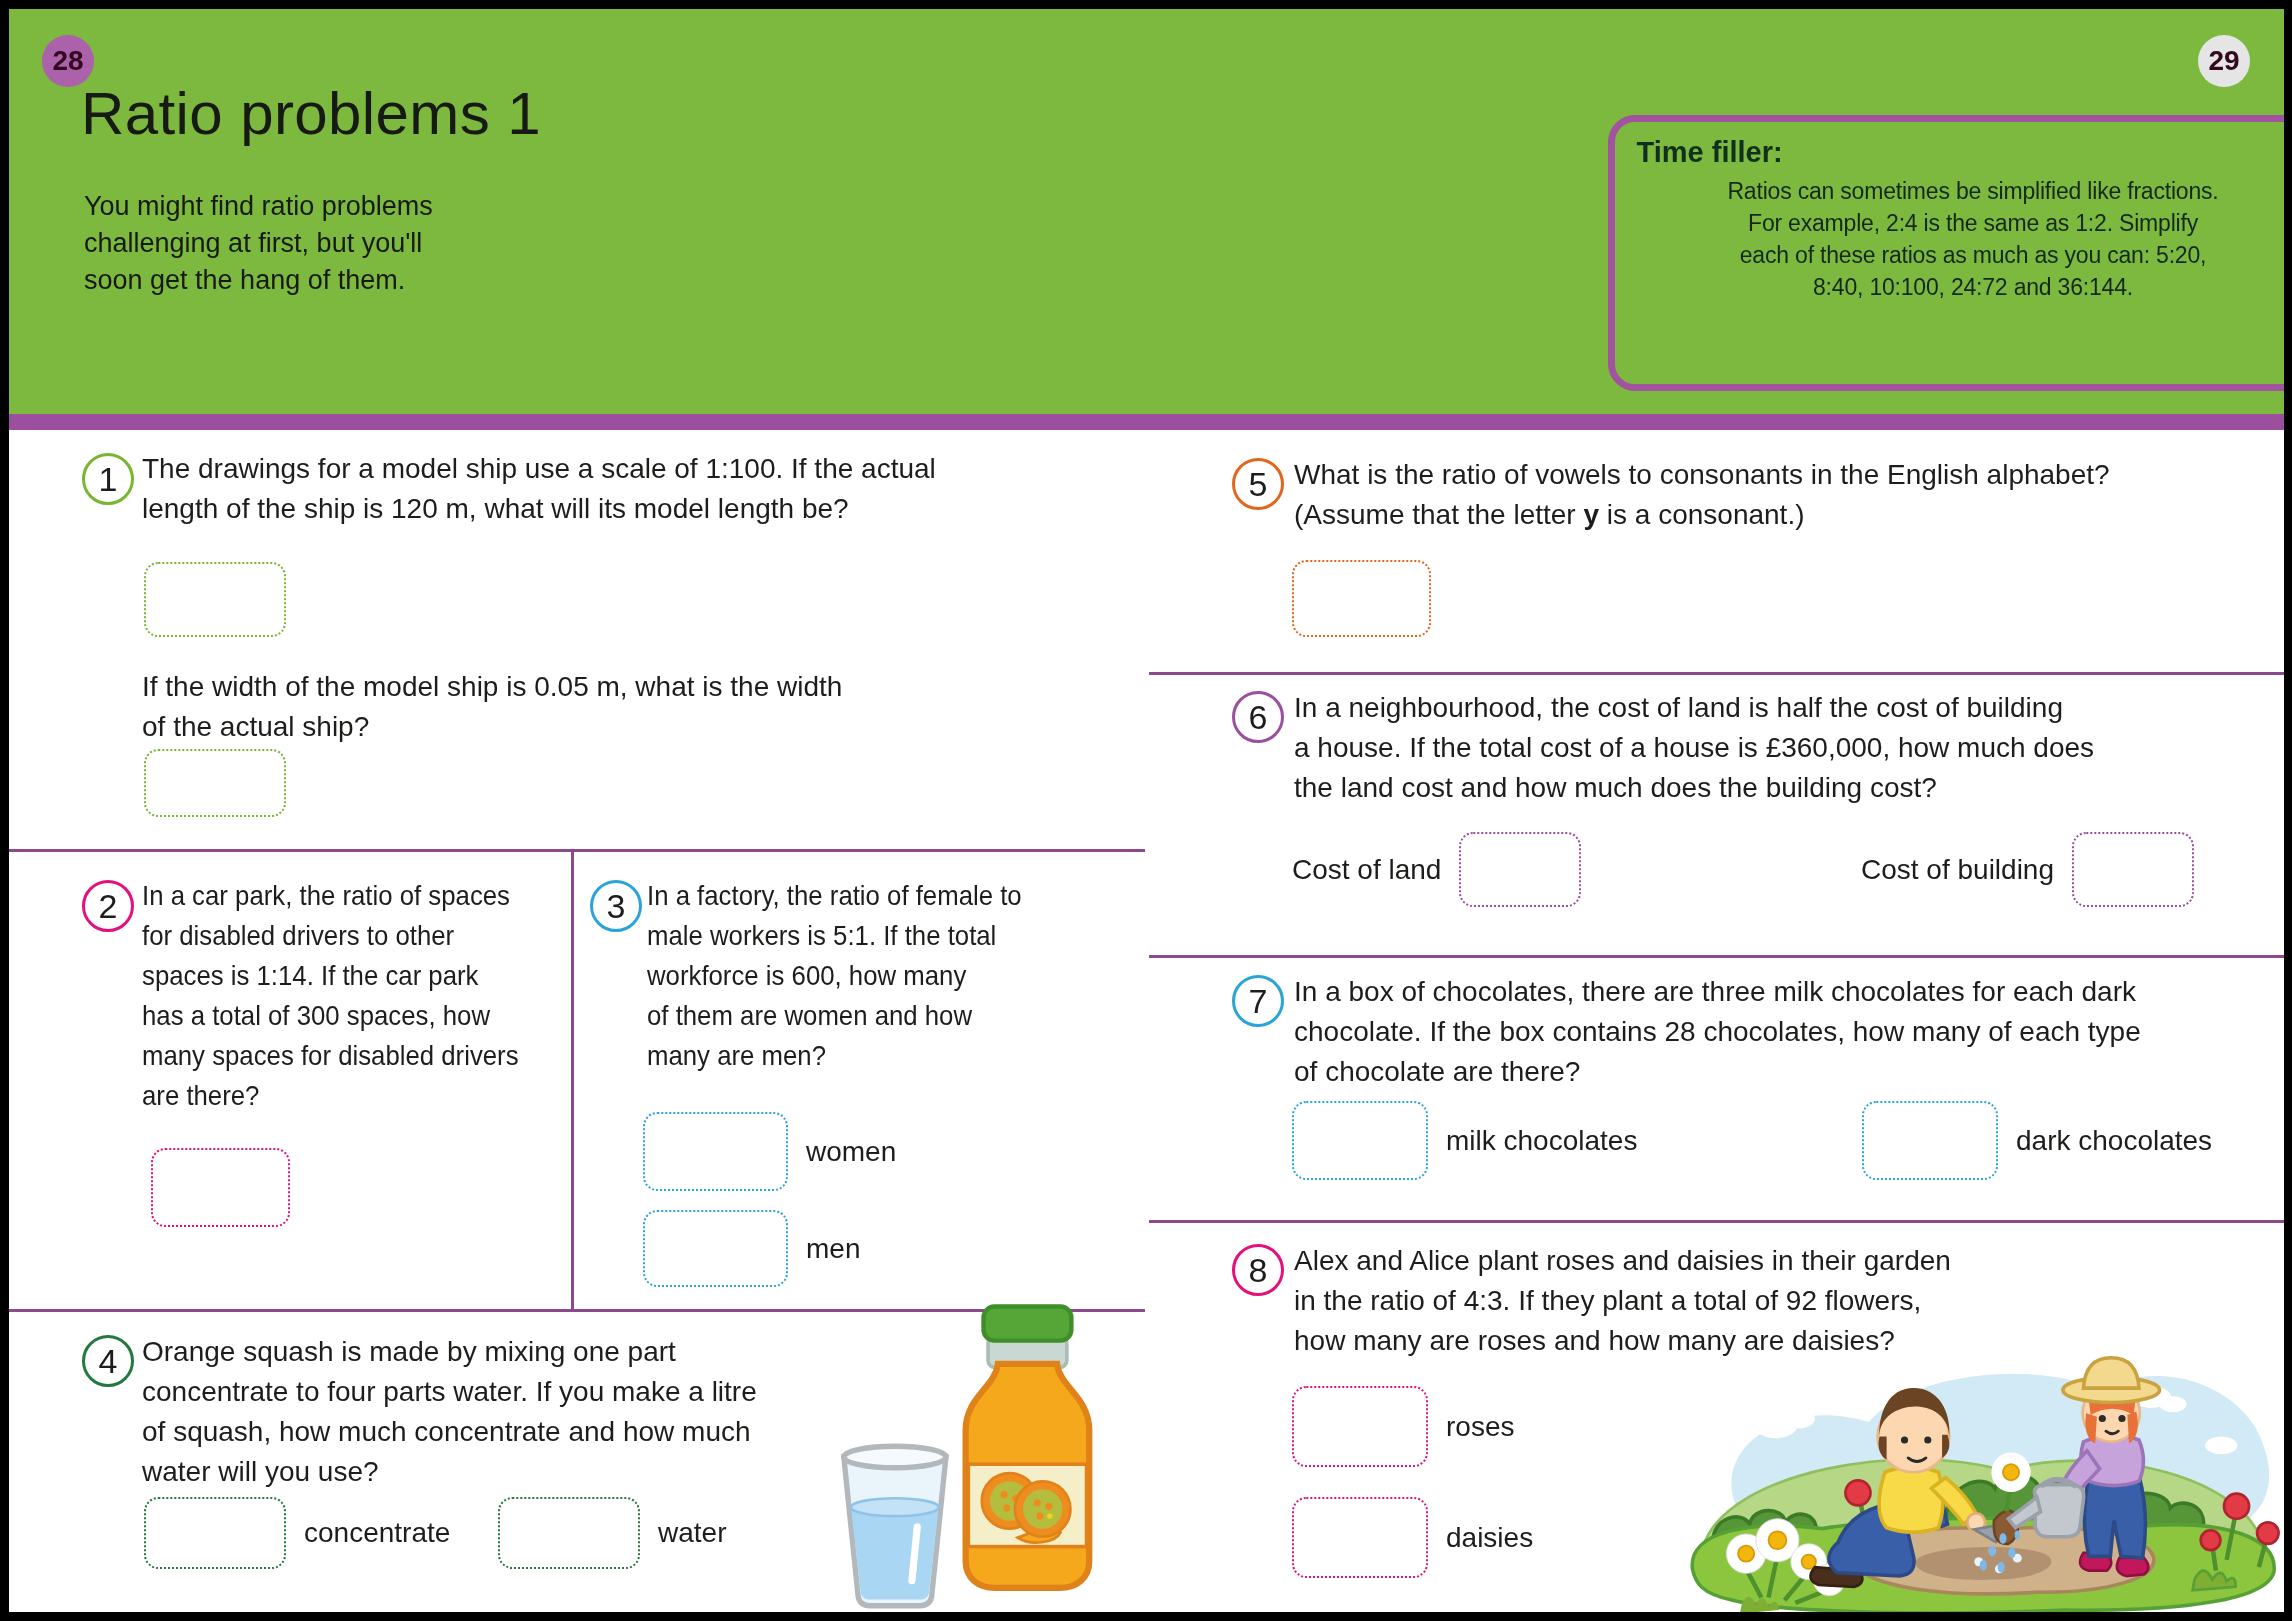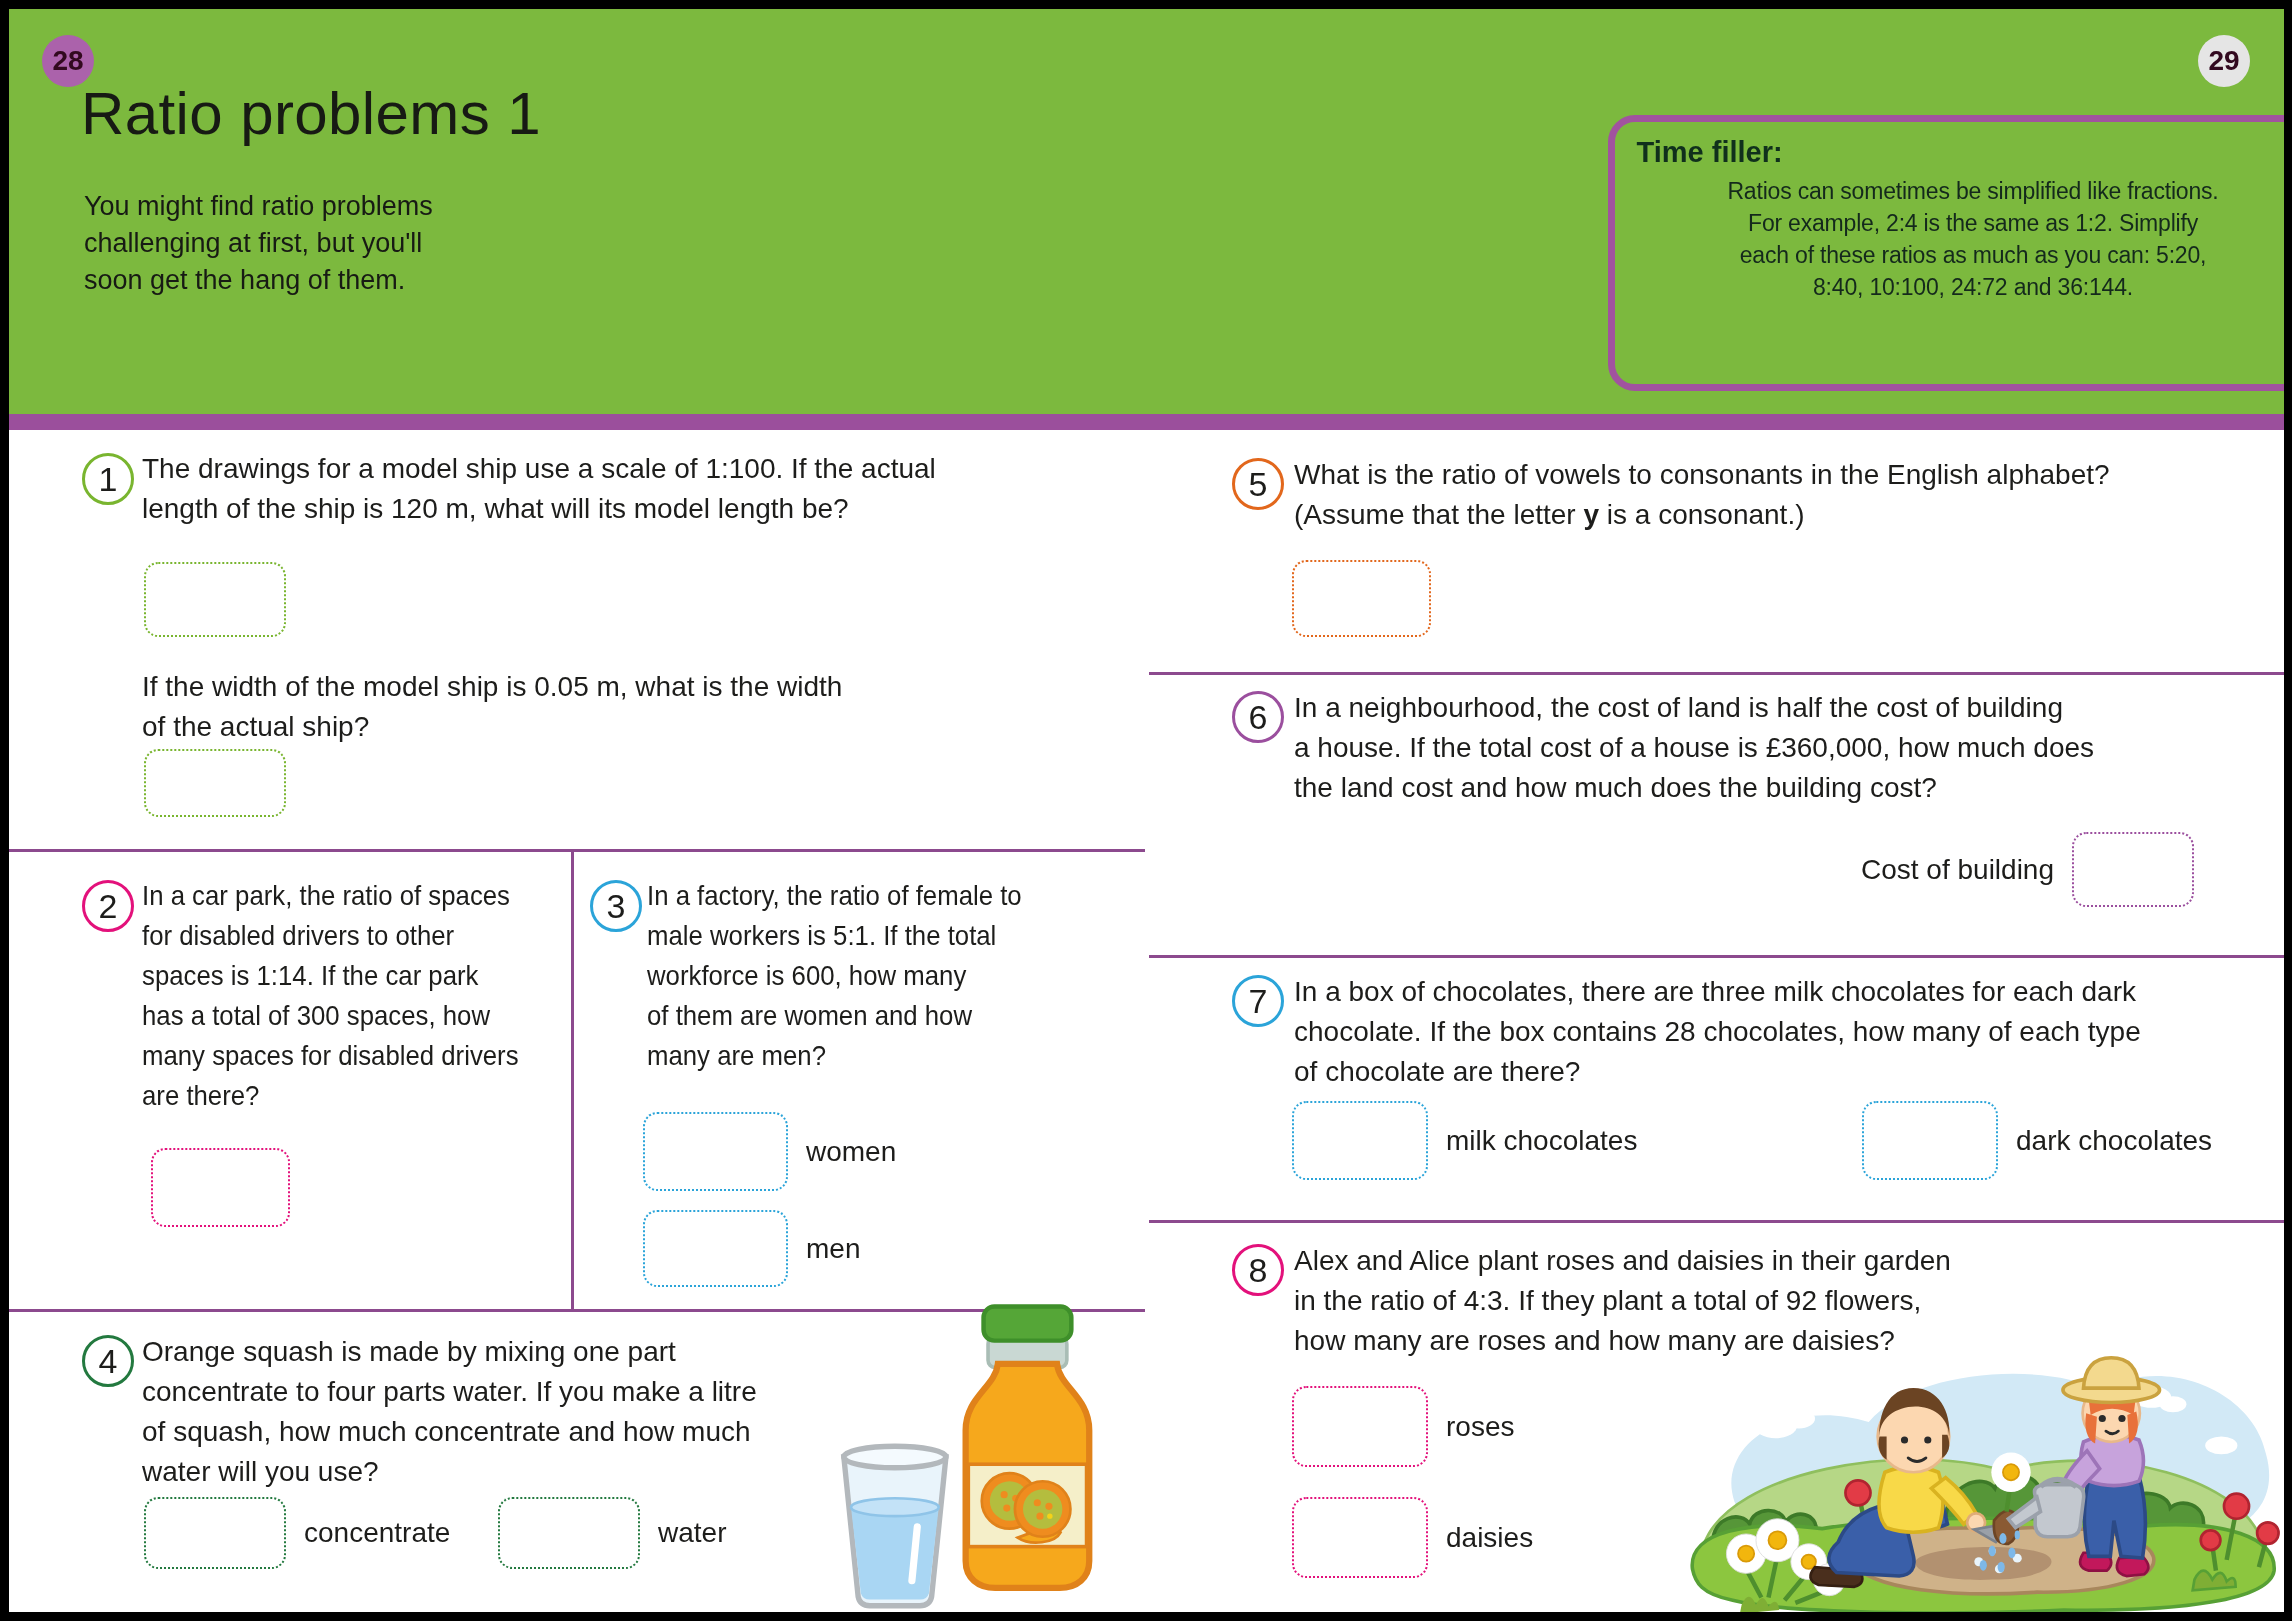--- a/index.html
+++ b/index.html
@@ -137,20 +137,24 @@
       <div class="abox abs" style="left:60px;top:102px;width:139px;height:77px"></div>
     </section>
 
     <section class="problem" style="left: 1223px; top: 682px; width: 1048px; height: 233px; --accent: #9b4f9e;">
       <div class="num-circle abs" style="left:0;top:0">6</div>
       <div class="ptext abs" style="left:62px;top:-2.7px">
         <div>In a neighbourhood, the cost of land is half the cost of building</div>
         <div>a house. If the total cost of a house is £360,000, how much does</div>
         <div>the land cost and how much does the building cost?</div>
       </div>
+      <div class="arow abs" style="left:60px;top:141px">
+        <span class="alabel">Cost of land</span>
+        <div class="abox" style="width:122px;height:75px"></div>
+      </div>
       <div class="arow abs" style="left:629px;top:141px">
         <span class="alabel">Cost of building</span>
         <div class="abox" style="width:122px;height:75px"></div>
       </div>
     </section>
 
     <section class="problem" style="left: 1223px; top: 966px; width: 1048px; height: 233px; --accent: #2ba4d9;">
       <div class="num-circle abs" style="left:0;top:0">7</div>
       <div class="ptext abs" style="left:62px;top:-2.7px">
         <div>In a box of chocolates, there are three milk chocolates for each dark</div>

